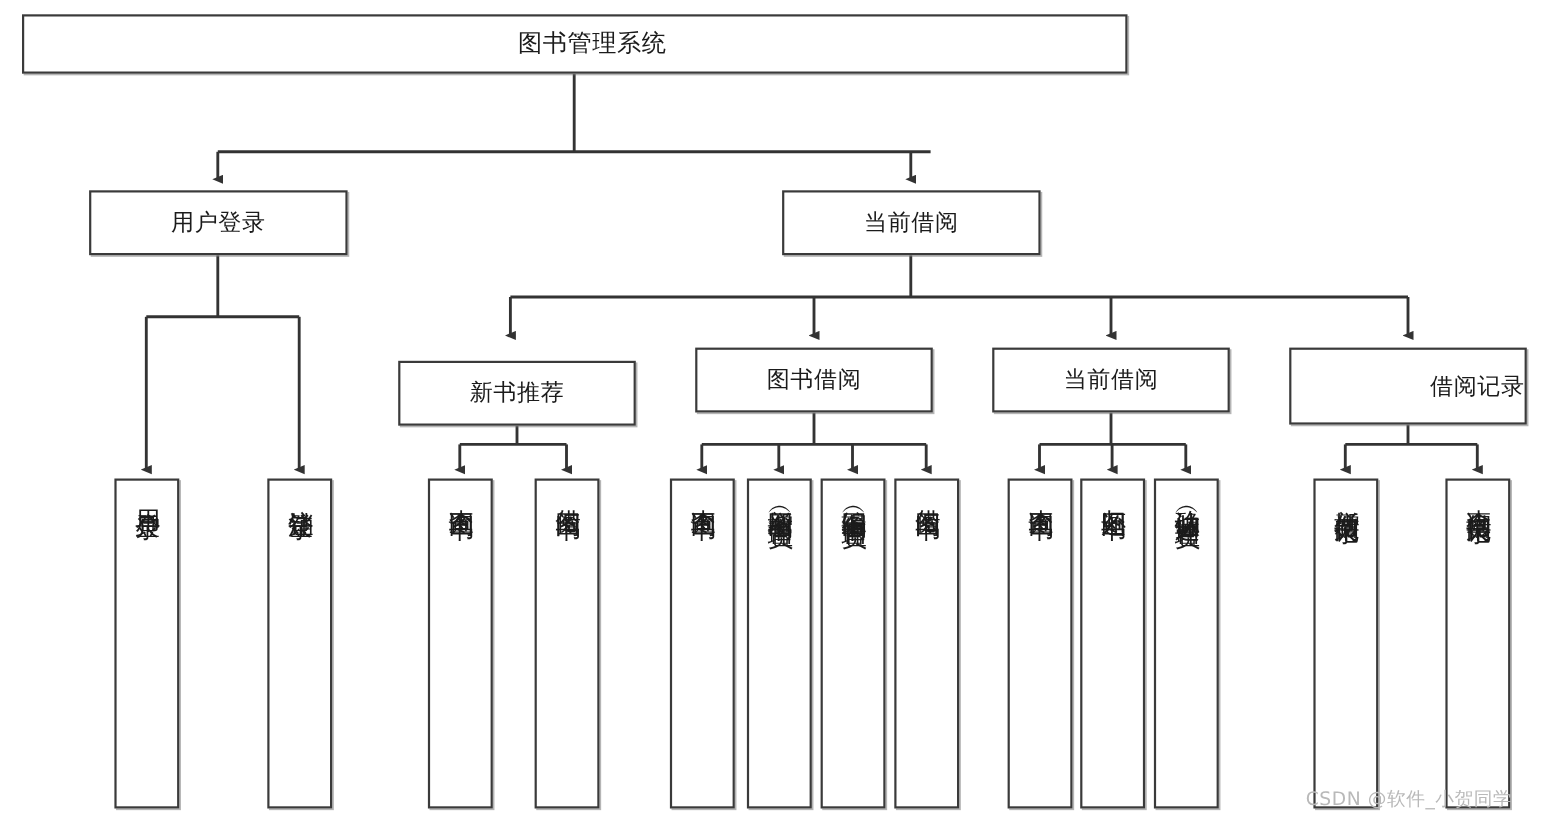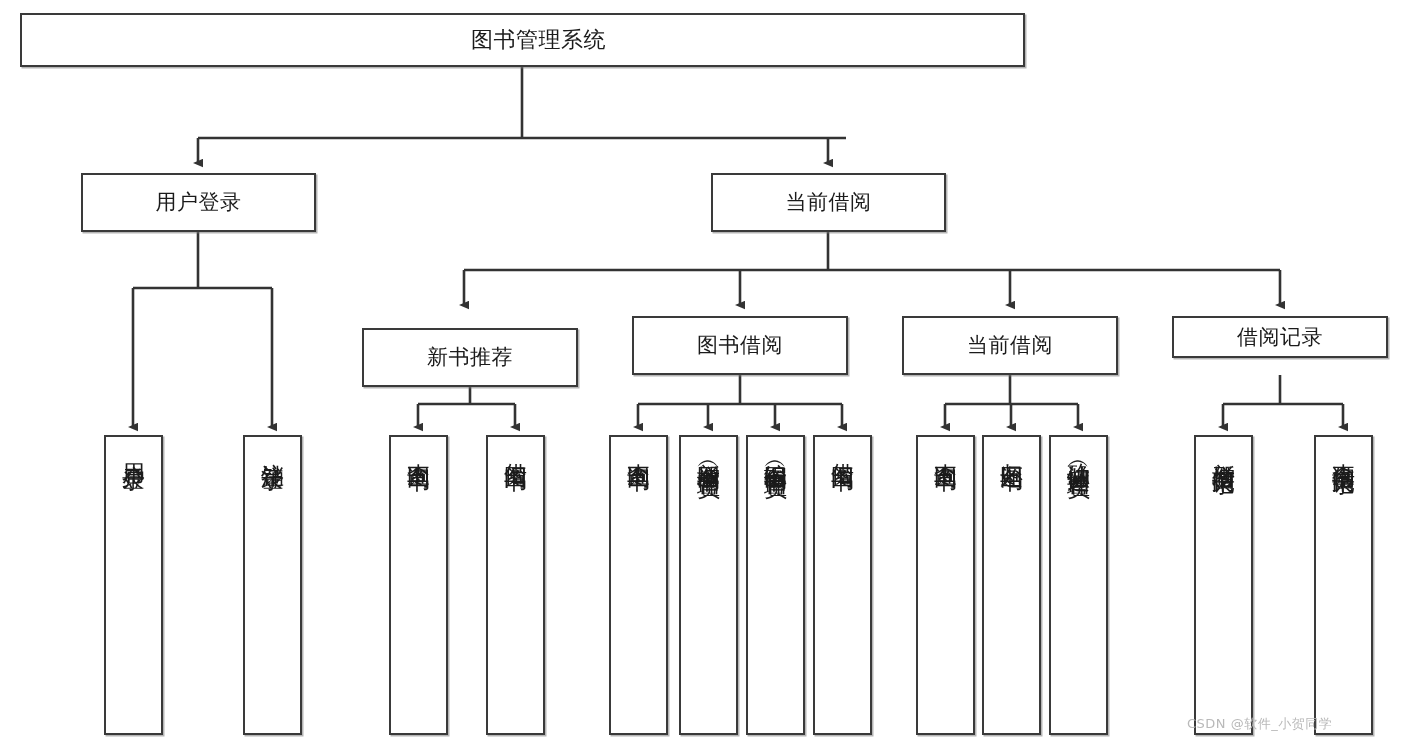--- a/index.html
+++ b/index.html
@@ -57,21 +57,21 @@
     font-size: 23px;
     letter-spacing: 2px;
     line-height: 1;
   }
   .node.root .node-label { font-size: 22px; }
 
   #watermark {
     position: absolute;
     left: 1187px;
     top: 715px;
-    font-size: 13px;
+    font-size: 17px;
     color: #b9b9b9;
     letter-spacing: 0.5px;
     z-index: 5;
     white-space: nowrap;
     pointer-events: none;
   }
 </style>
 </head>
 <body>
 
@@ -140,21 +140,21 @@
 
   <div class="node horizontal" style="left:362px; top:316px; width:216px; height:59px;margin-top:12px;">
     <span class="node-label">新书推荐</span>
   </div>
   <div class="node horizontal" style="left:902px; top:316px; width:216px; height:59px;">
     <span class="node-label">当前借阅</span>
   </div>
   <div class="node horizontal" style="left:632px; top:316px; width:216px; height:59px;">
     <span class="node-label">图书借阅</span>
   </div>
-  <div class="node horizontal" style="left:1172px; top:316px; width:216px; height:42px;">
+  <div class="node horizontal" style="left:1172px; top:316px; width:216px; height:70px;justify-content:flex-end;">
     <span class="node-label">借阅记录</span>
   </div>
 
   <div class="node vertical" style="left:104px; top:435px; width:59px; height:300px;">
     <span class="node-label">用户登录</span>
   </div>
   <div class="node vertical" style="left:243px; top:435px; width:59px; height:300px;">
     <span class="node-label">注销登录</span>
   </div>
 

